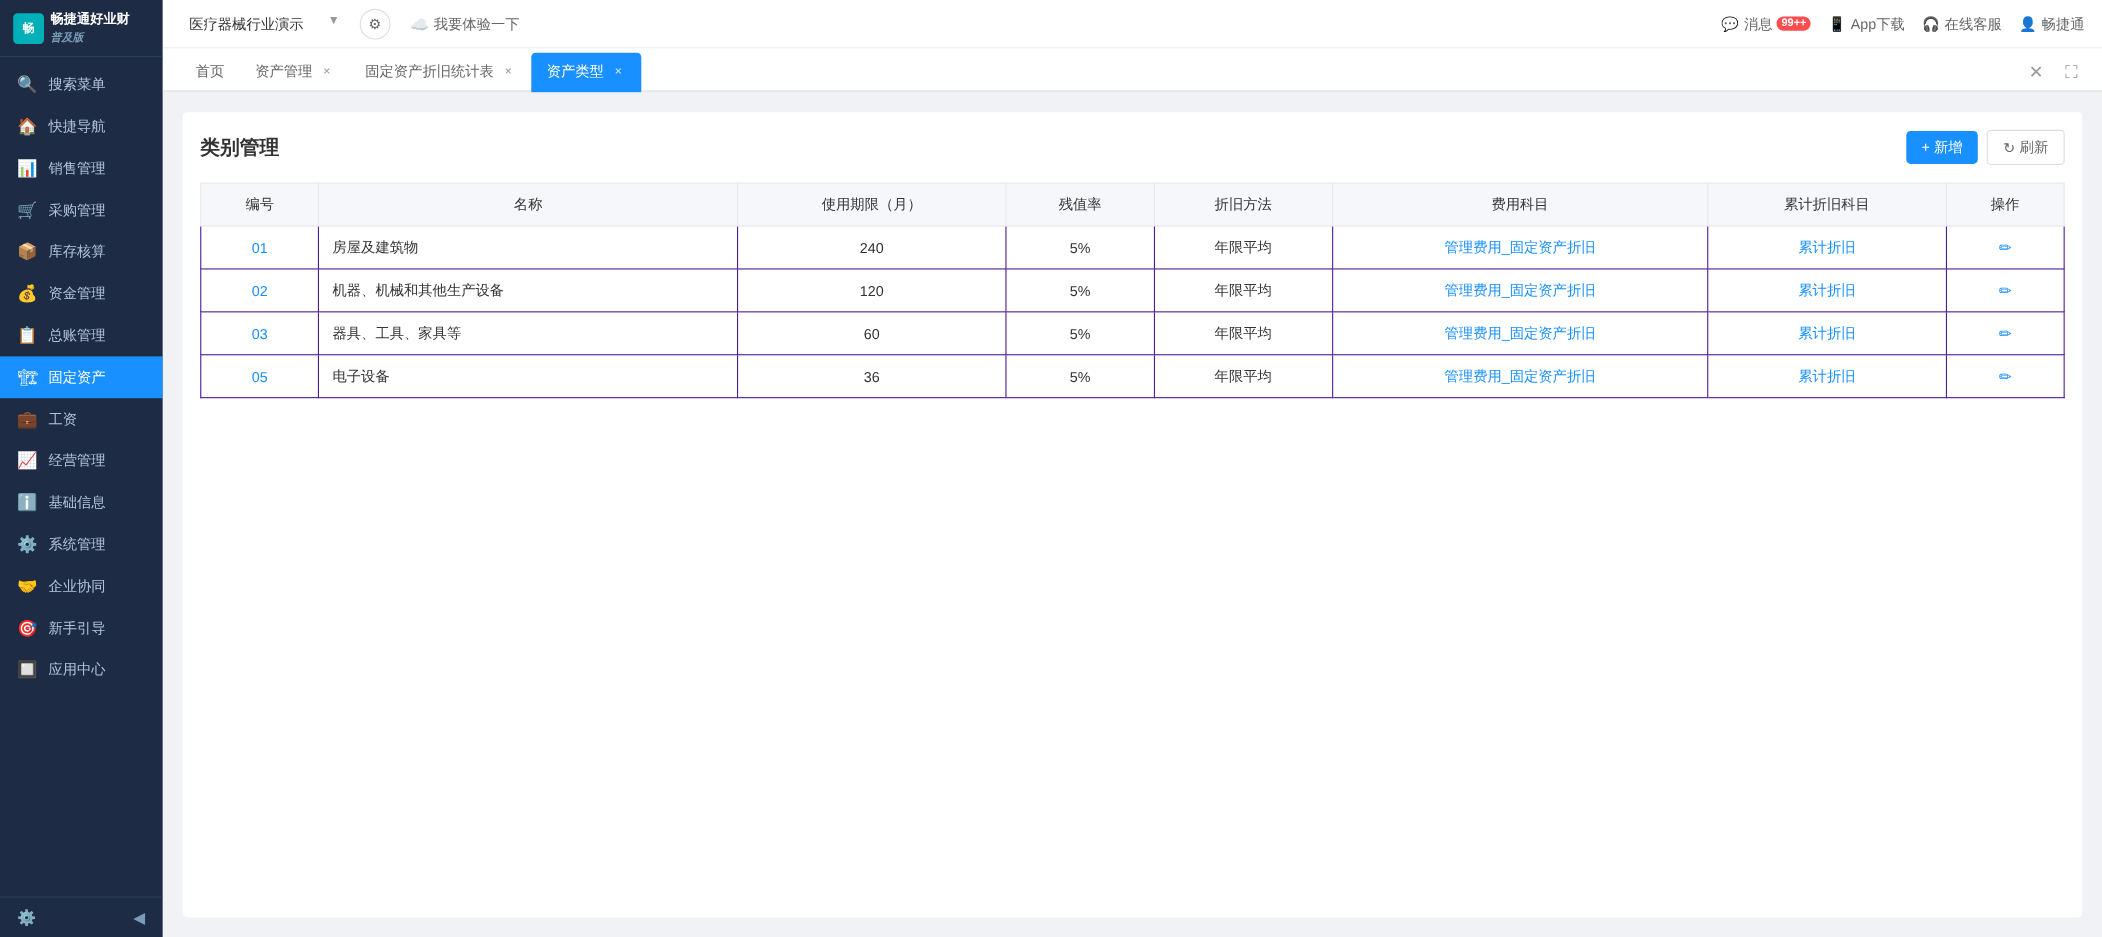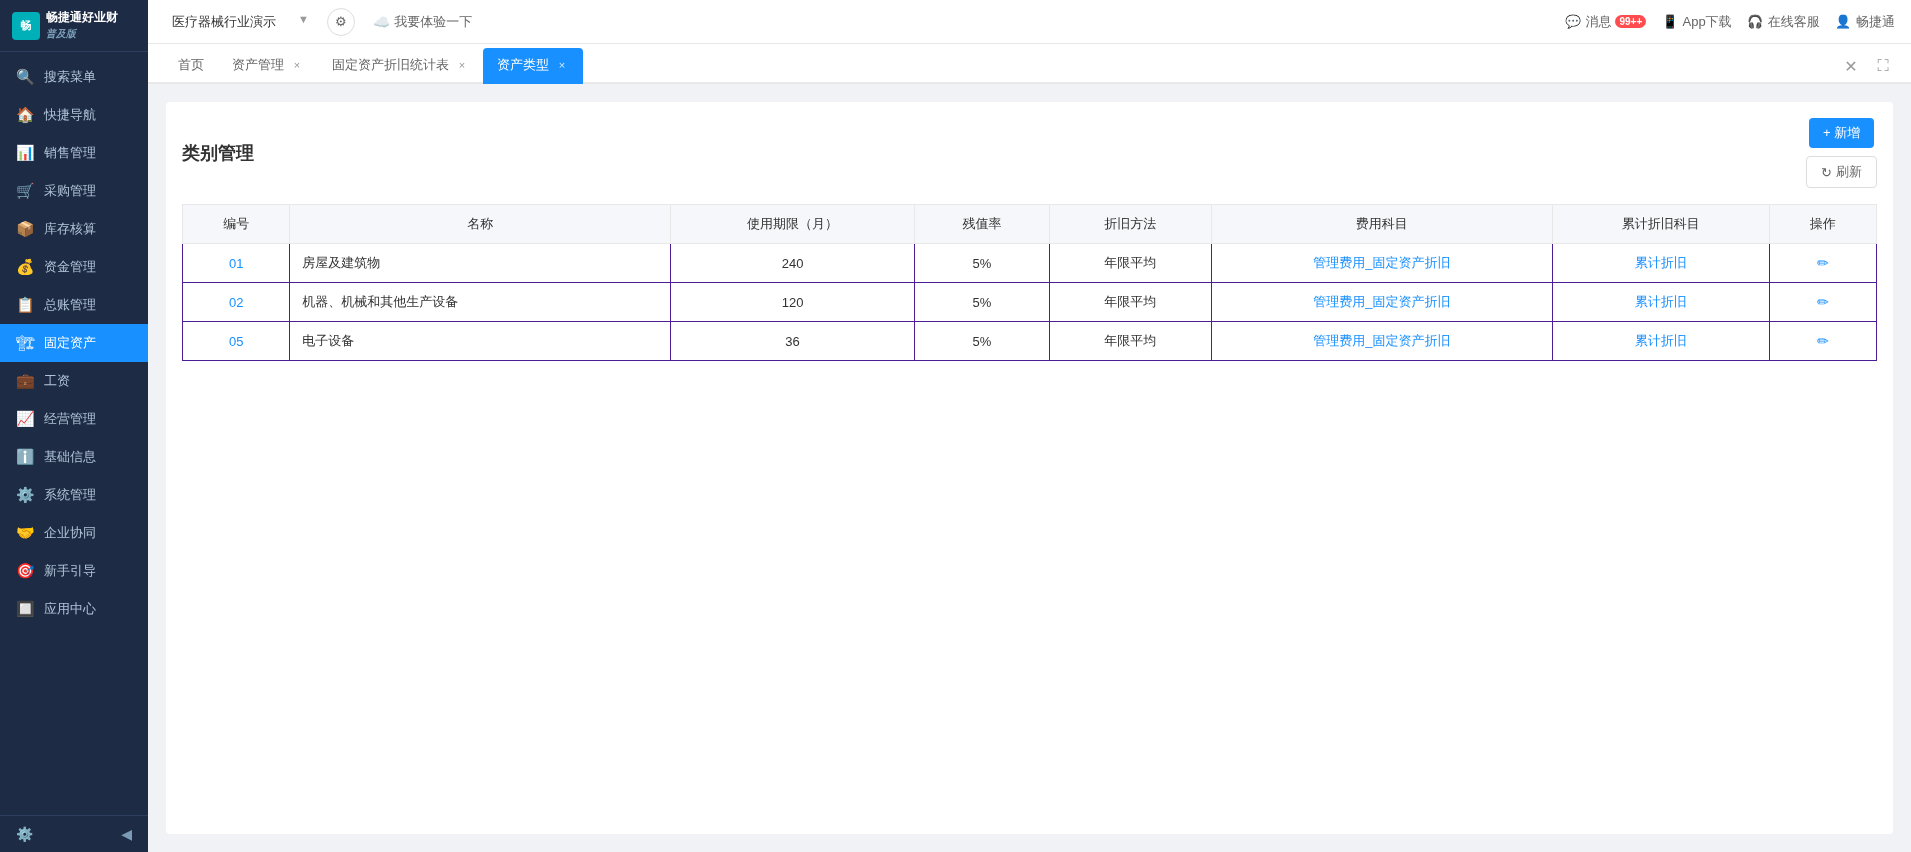--- a/index.html
+++ b/index.html
@@ -166,21 +166,21 @@
 
     
     .page-header {
       display: flex; align-items: center; justify-content: space-between;
       margin-bottom: 16px;
     }
     .page-title {
       font-size: 18px; font-weight: bold; color: #333;
     }
     .page-actions {
-      display: flex; align-items: center; gap: 8px; flex-direction: column;
+      display: flex; align-items: center; gap: 8px;
     }
     .btn-primary {
       background: #1890ff;
       color: white;
       border: none;
       padding: 6px 14px;
       border-radius: 4px;
       cursor: pointer;
       font-size: 13px;
       display: flex; align-items: center; gap: 4px;
@@ -408,20 +408,30 @@
     <td style="color:#1890ff">02</td>
     <td class="name-cell">机器、机械和其他生产设备</td>
     <td>120</td>
     <td>5%</td>
     <td>年限平均</td>
     <td><span class="link-text">管理费用_固定资产折旧</span></td>
     <td><span class="link-text">累计折旧</span></td>
     <td><span class="edit-icon">✏</span></td>
   </tr>
           <tr>
+    <td style="color:#1890ff">03</td>
+    <td class="name-cell">器具、工具、家具等</td>
+    <td>60</td>
+    <td>5%</td>
+    <td>年限平均</td>
+    <td><span class="link-text">管理费用_固定资产折旧</span></td>
+    <td><span class="link-text">累计折旧</span></td>
+    <td><span class="edit-icon">✏</span></td>
+  </tr>
+          <tr>
     <td style="color:#1890ff">05</td>
     <td class="name-cell">电子设备</td>
     <td>36</td>
     <td>5%</td>
     <td>年限平均</td>
     <td><span class="link-text">管理费用_固定资产折旧</span></td>
     <td><span class="link-text">累计折旧</span></td>
     <td><span class="edit-icon">✏</span></td>
   </tr>
         </tbody>

